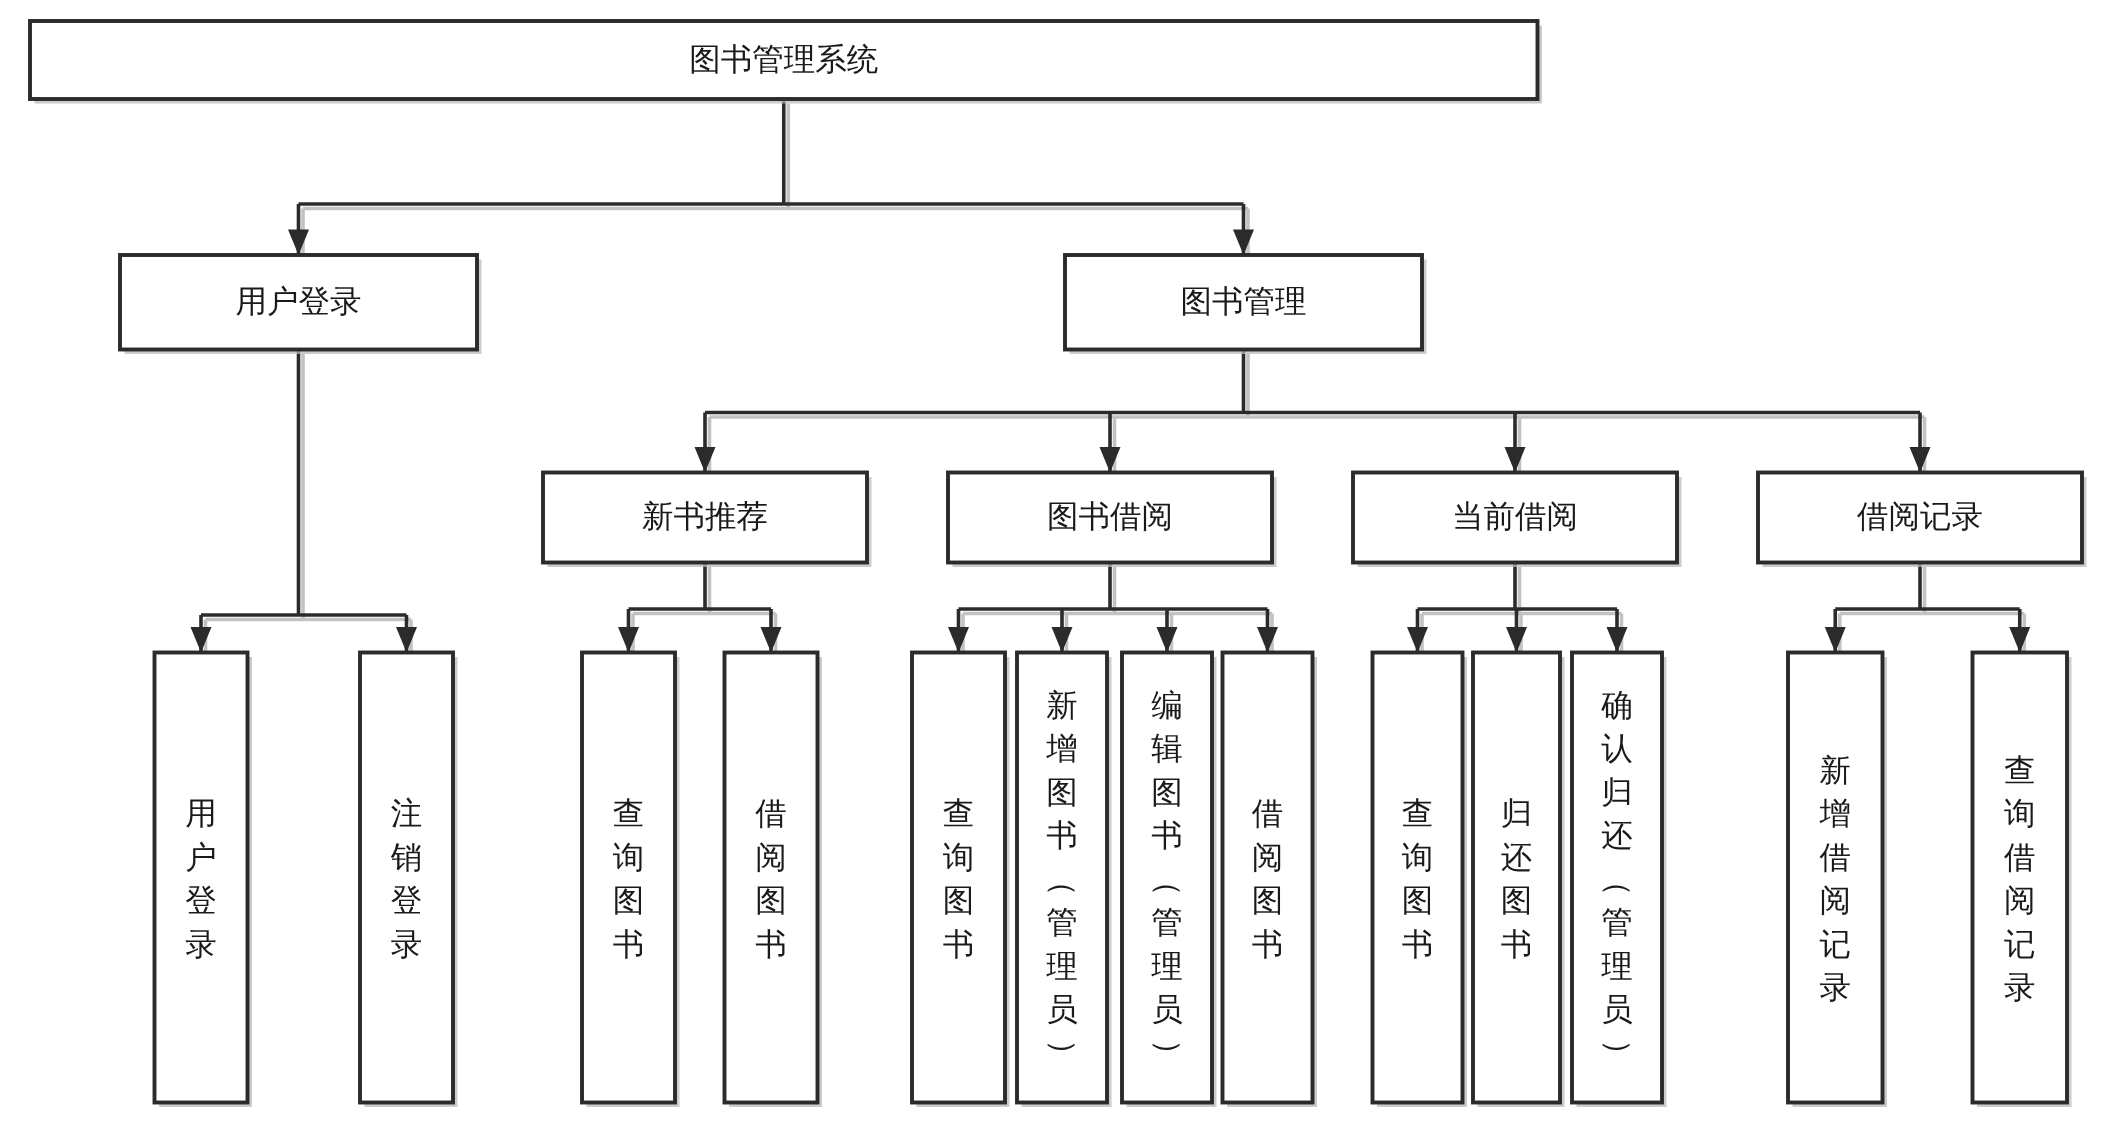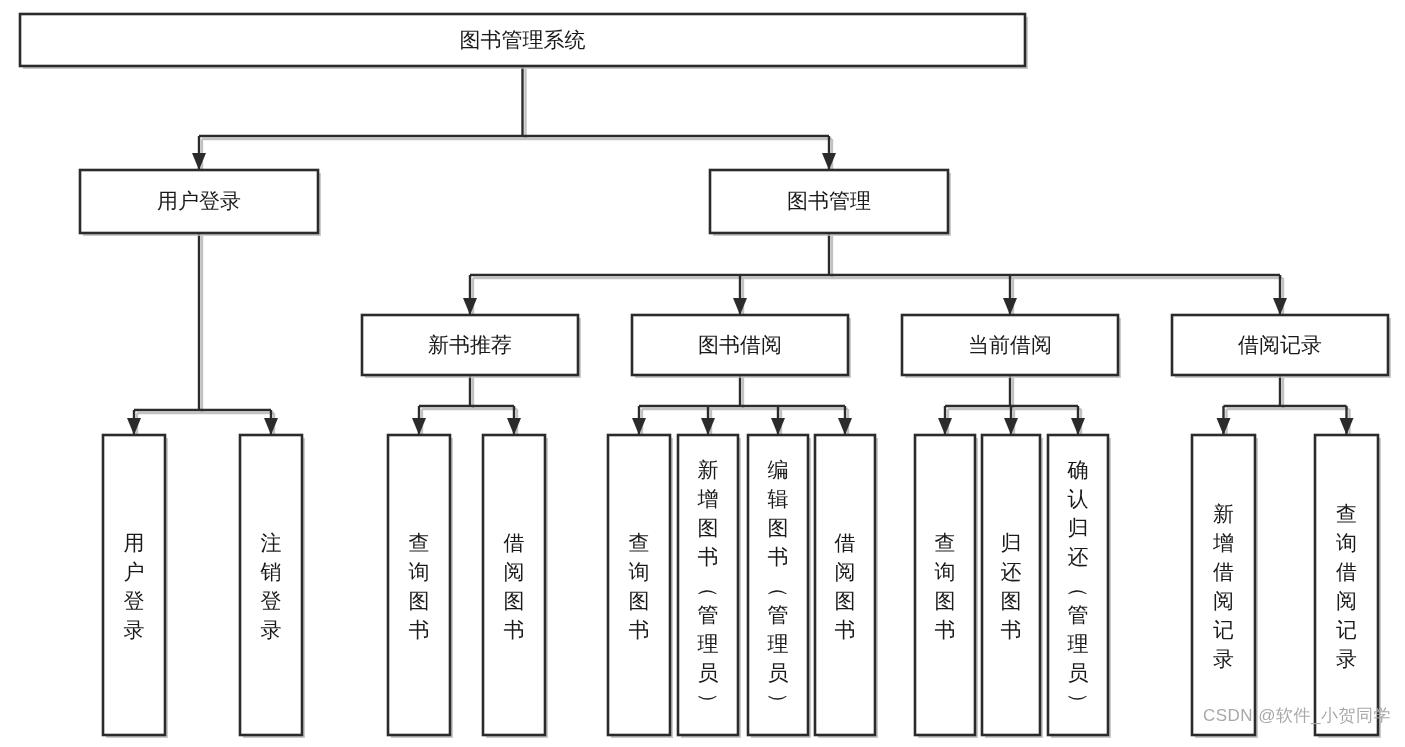--- a/index.html
+++ b/index.html
@@ -320,14 +320,13 @@
           <rect x="1315" y="435" width="63" height="300" class="node-box"></rect>
           <text x="1346.5" y="520.62" class="node-label-vertical">查</text>
           <text x="1346.5" y="549.62" class="node-label-vertical">询</text>
           <text x="1346.5" y="578.62" class="node-label-vertical">借</text>
           <text x="1346.5" y="607.62" class="node-label-vertical">阅</text>
           <text x="1346.5" y="636.62" class="node-label-vertical">记</text>
           <text x="1346.5" y="665.62" class="node-label-vertical">录</text>
         </g>
       </g>
     </svg>
-  <div class="watermark">CSDN @软件_小贺同学</div>
 </div>
 
 </body></html>

